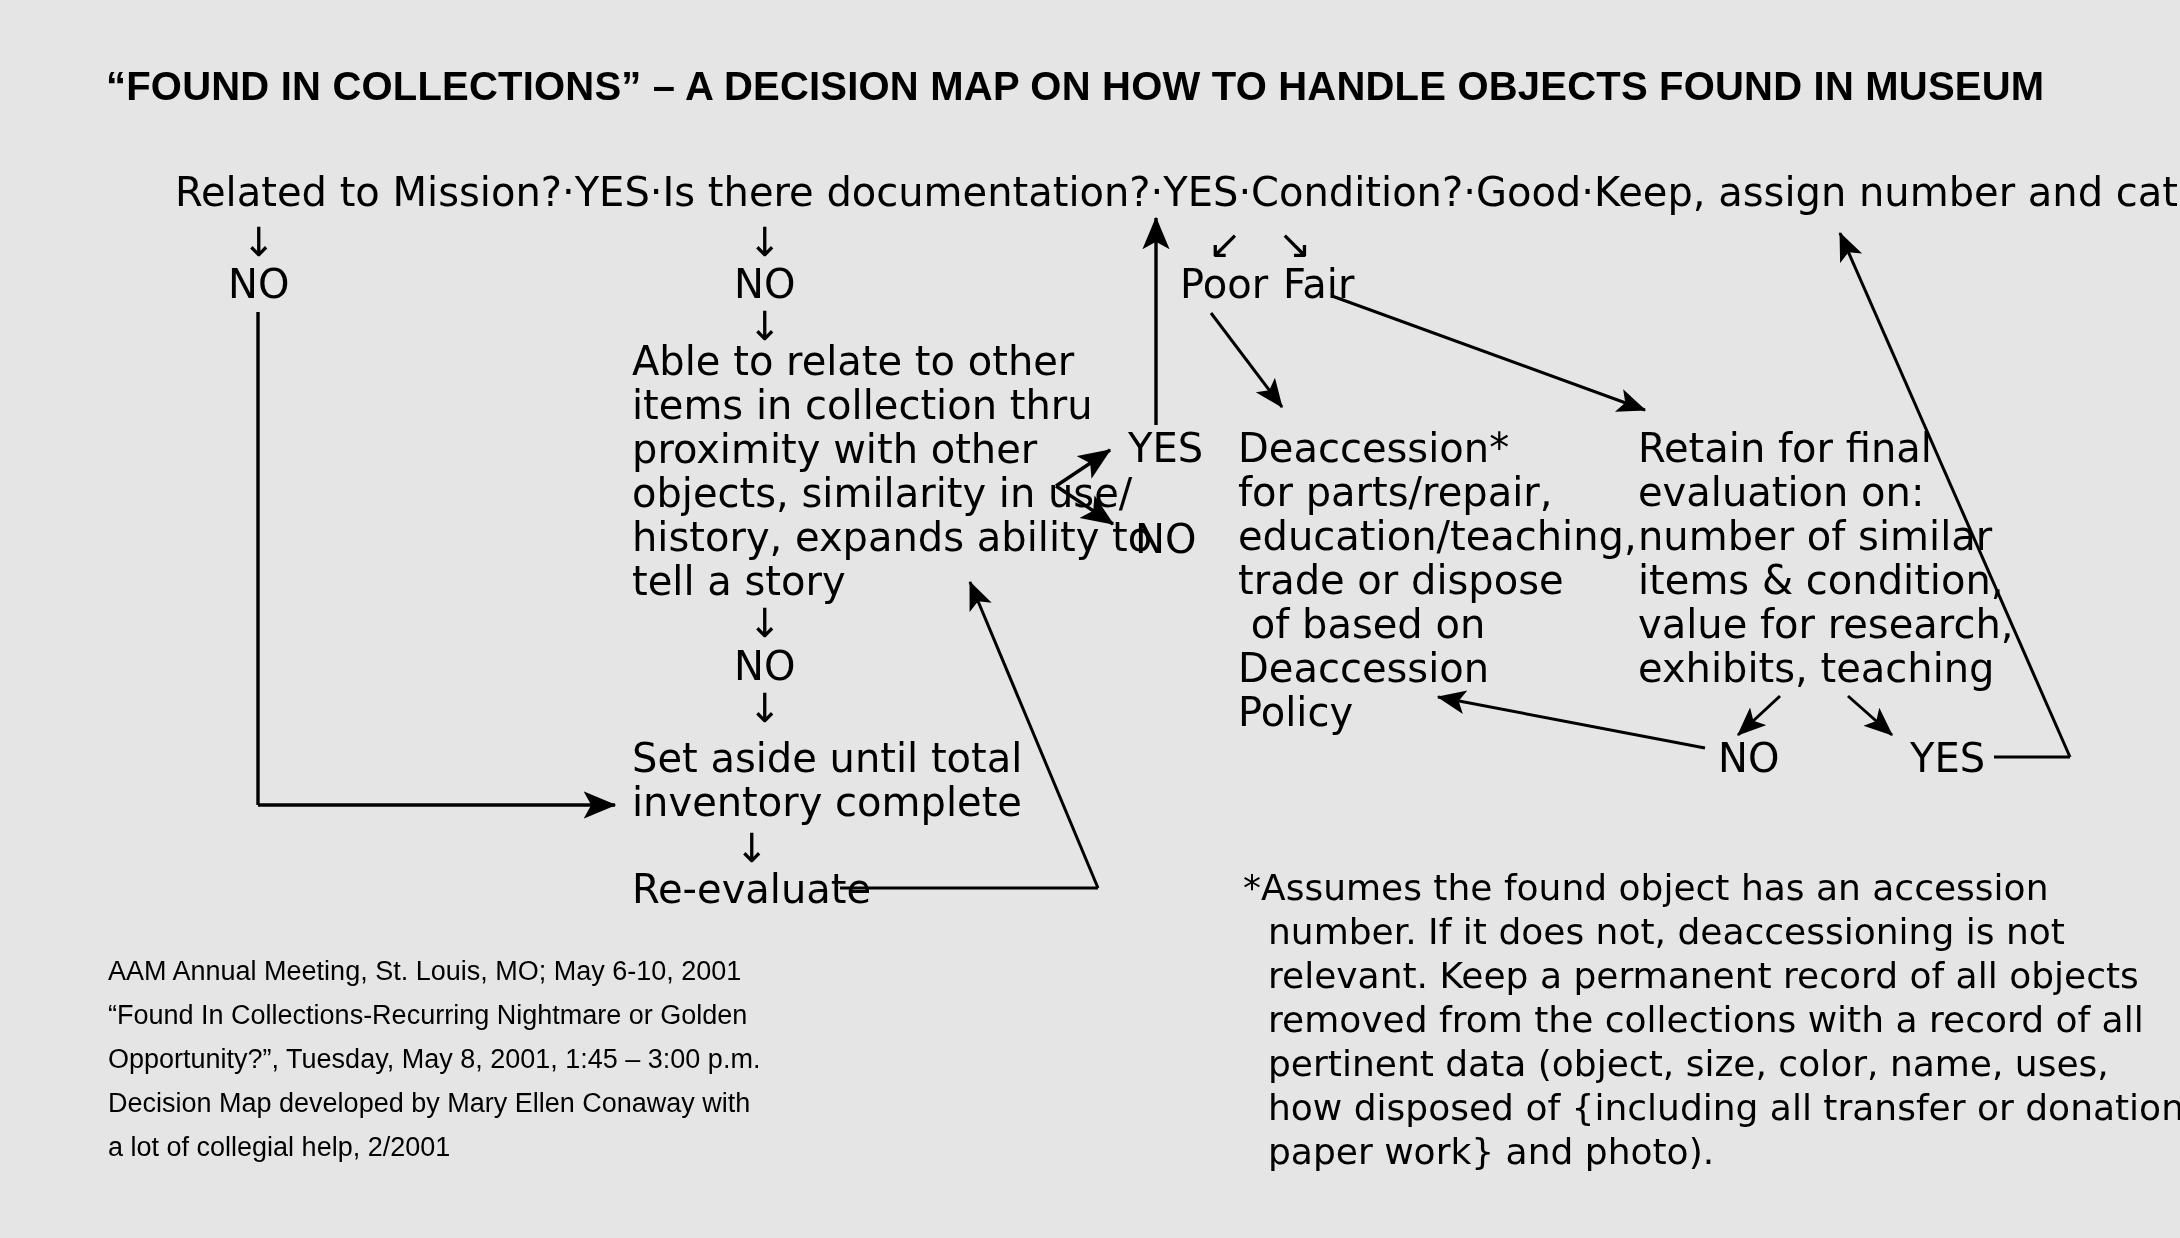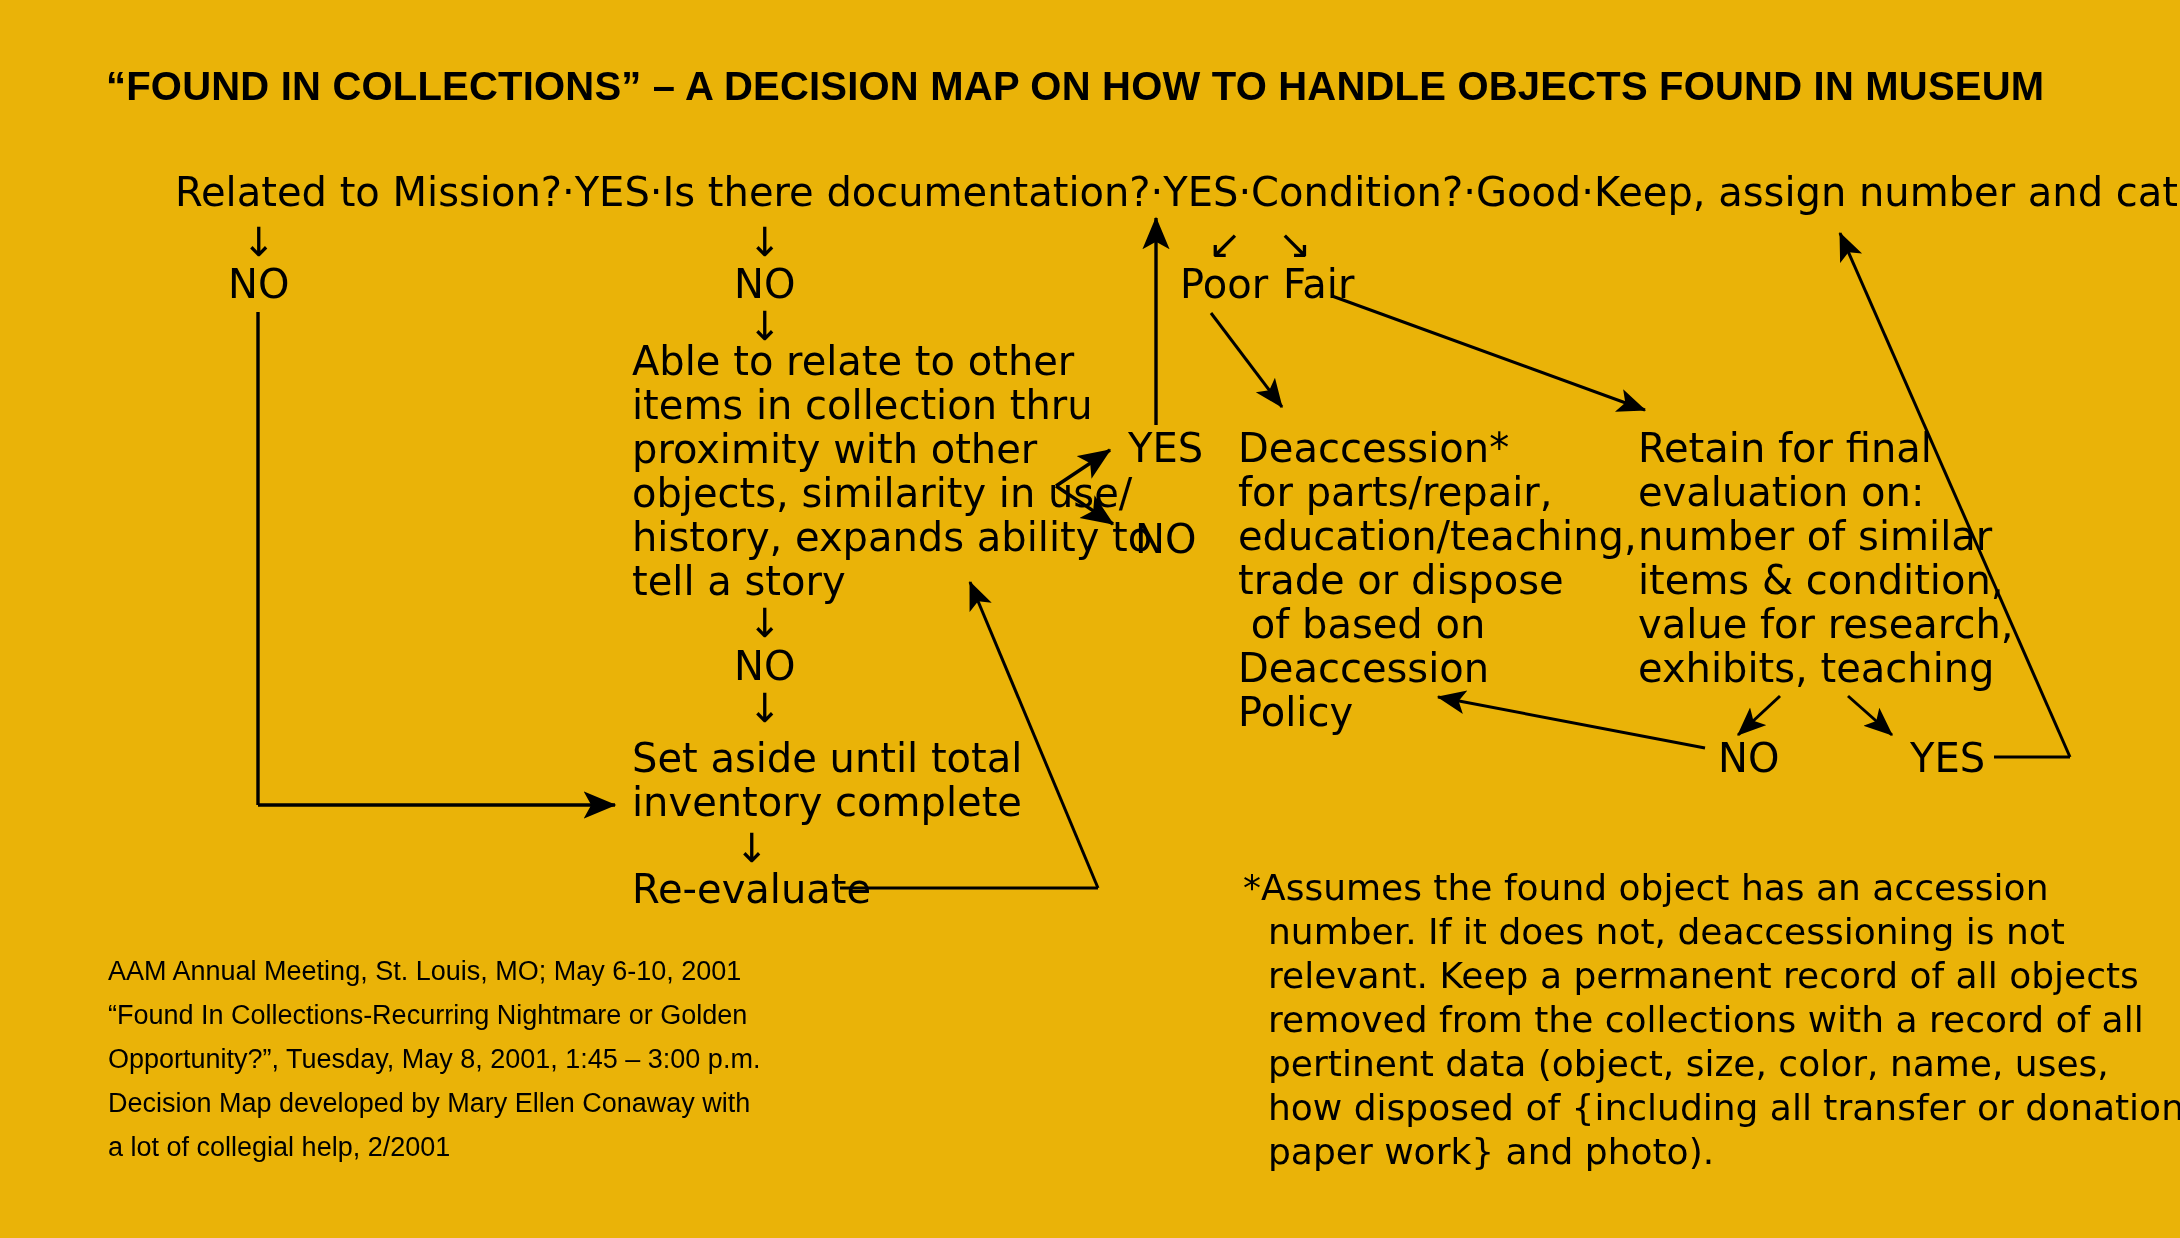--- a/index.html
+++ b/index.html
@@ -4,21 +4,21 @@
 <style>
   html, body {
     margin: 0;
     padding: 0;
     background: #ffffff;
   }
   #page {
     position: relative;
     width: 2180px;
     height: 1238px;
-    background: #eab308;
+    background: #e5e5e5;
     overflow: hidden;
     font-family: "DejaVu Sans", sans-serif;
   }
   svg#canvas {
     position: absolute;
     top: 0;
     left: 0;
     width: 2180px;
     height: 1238px;
   }

